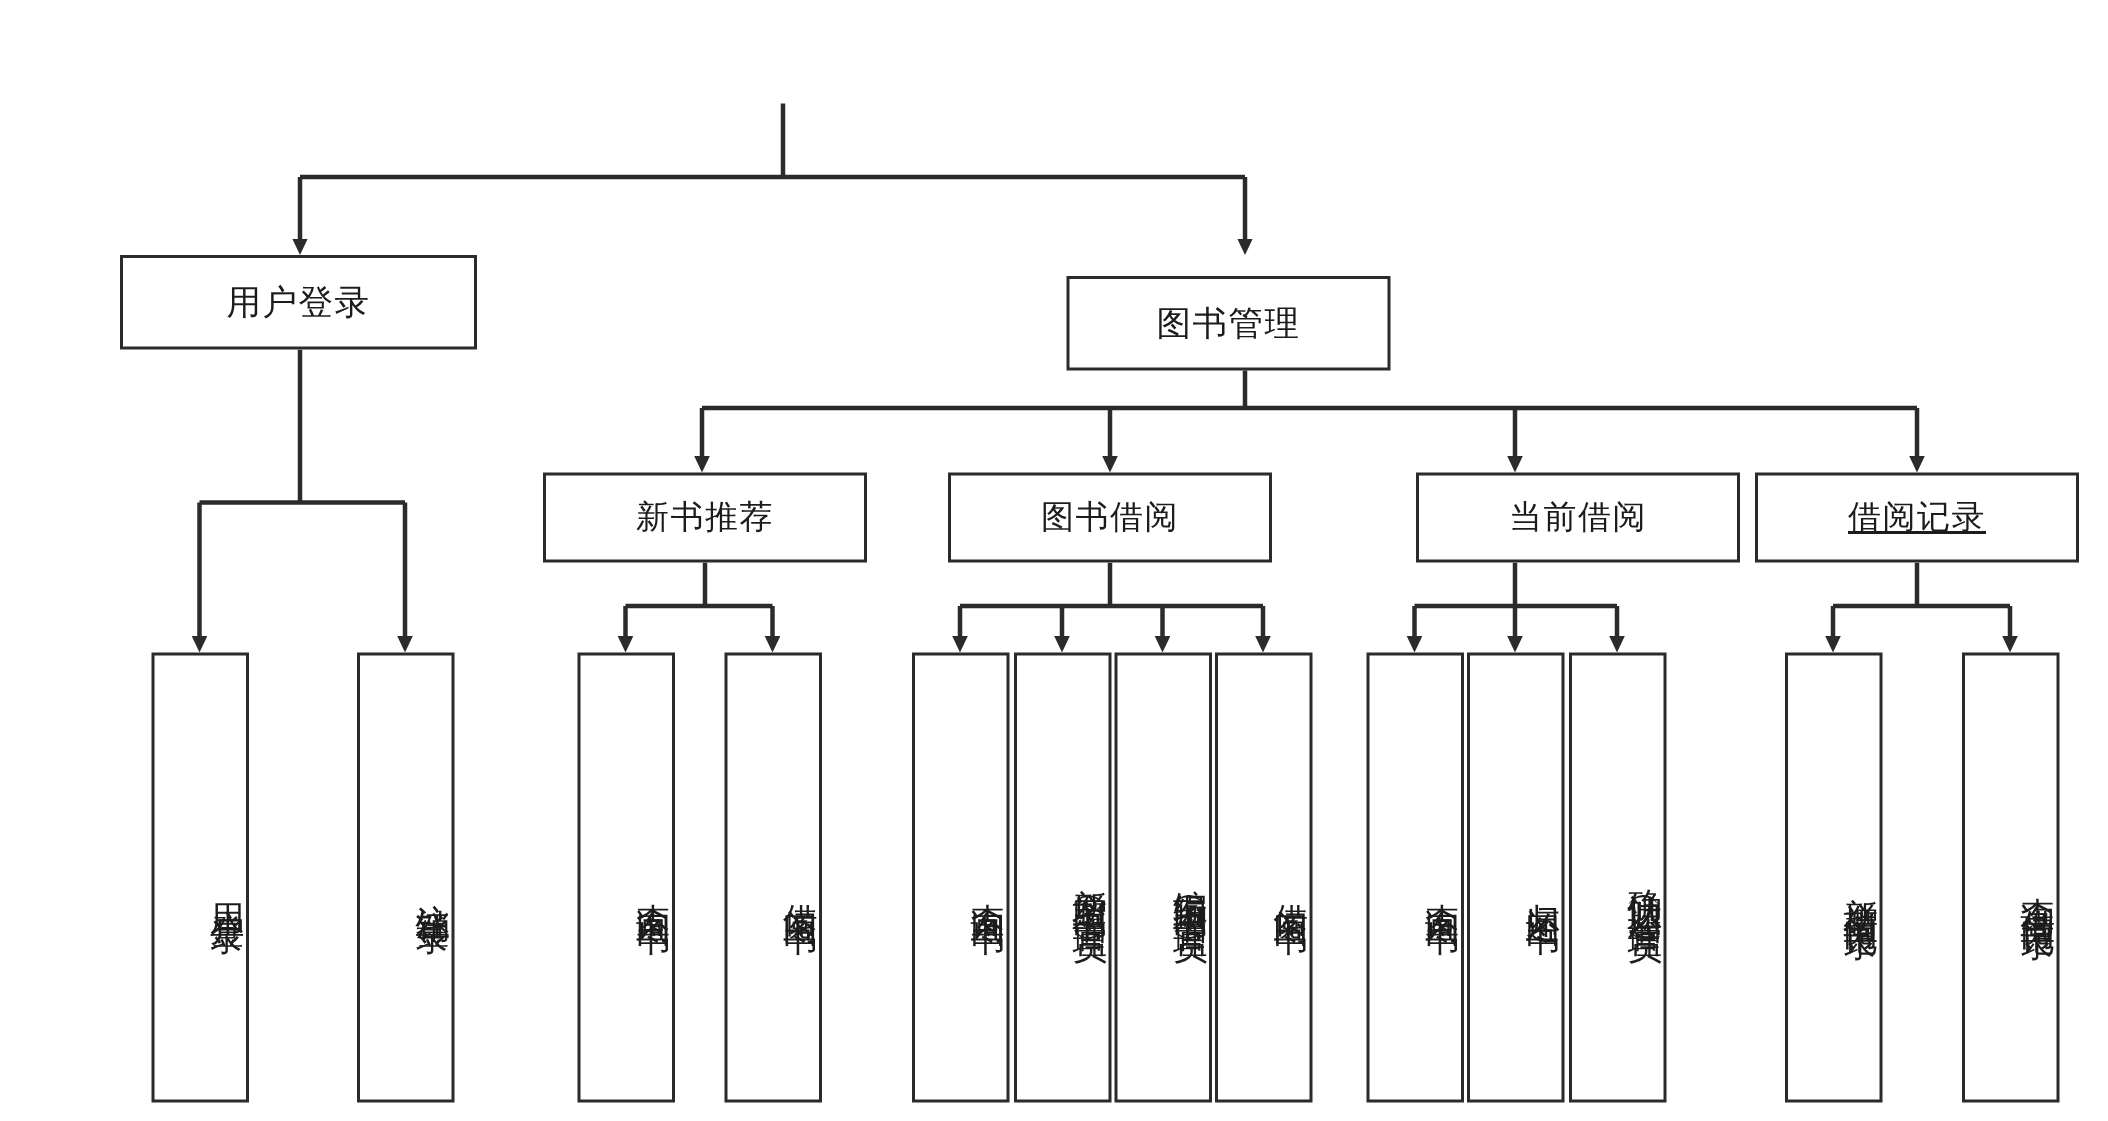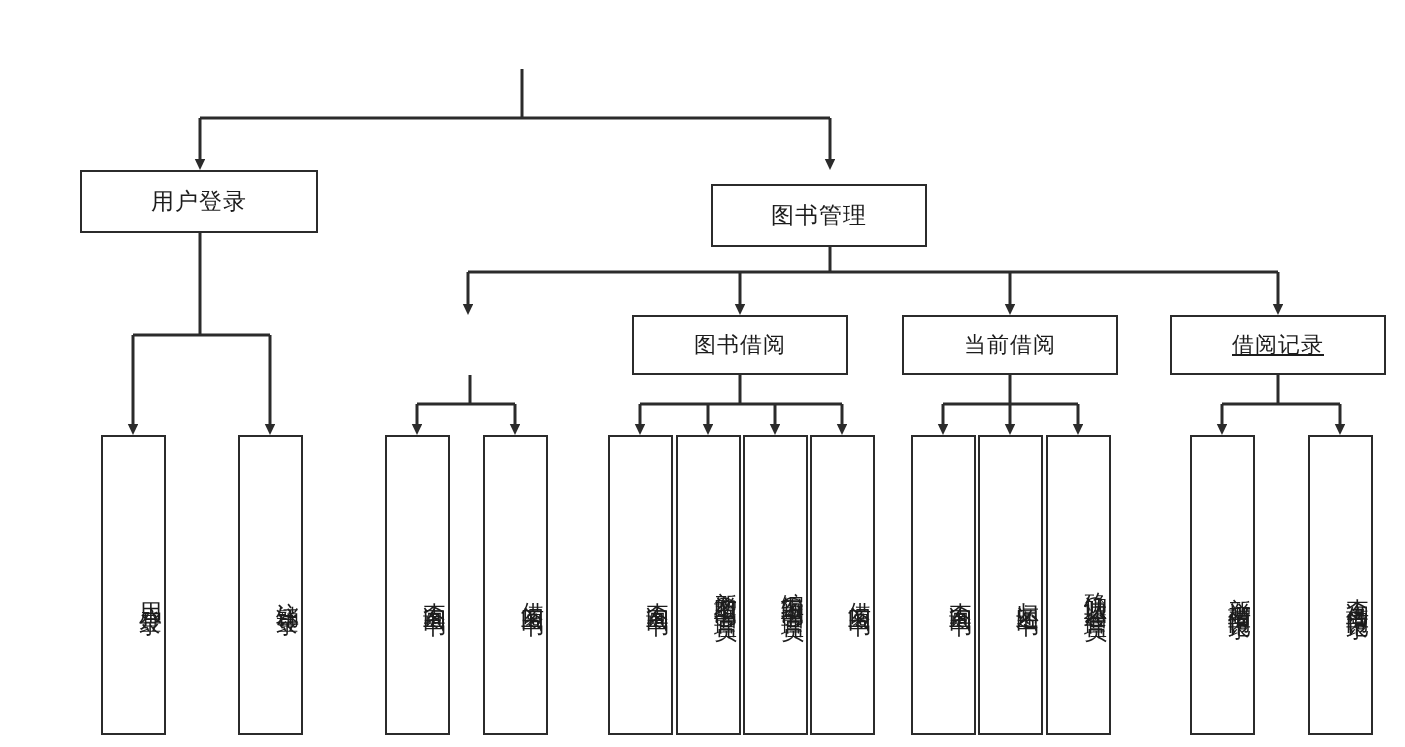--- a/index.html
+++ b/index.html
@@ -127,24 +127,27 @@
   </svg>
 
 
   <div class="node lvl2" style="left:80px; top:170px; width:238px; height:63px;">
     <span>用户登录</span>
   </div>
   <div class="node lvl2" style="left:711px; top:184px; width:216px; height:63px;">
     <span>图书管理</span>
   </div>
 
+  <div class="node lvl3" style="left:362px; top:315px; width:216px; height:60px;">
+    <span>新书推荐</span>
+  </div>
   <div class="node lvl3" style="left:632px; top:315px; width:216px; height:60px;text-align:center;">
     <span>图书借阅</span>
   </div>
-  <div class="node lvl3" style="left:902px; top:315px; width:216px; height:60px;">
+  <div class="node lvl3" style="left:944px; top:315px; width:216px; height:60px;">
     <span>当前借阅</span>
   </div>
   <div class="node lvl3" style="left:1170px; top:315px; width:216px; height:60px;text-decoration:underline;">
     <span>借阅记录</span>
   </div>
 
   <div class="node leaf" style="left:101px; top:435px; width:65px; height:300px;">
     <span class="vtext">用户登录</span>
   </div>
   <div class="node leaf" style="left:238px; top:435px; width:65px; height:300px;">

